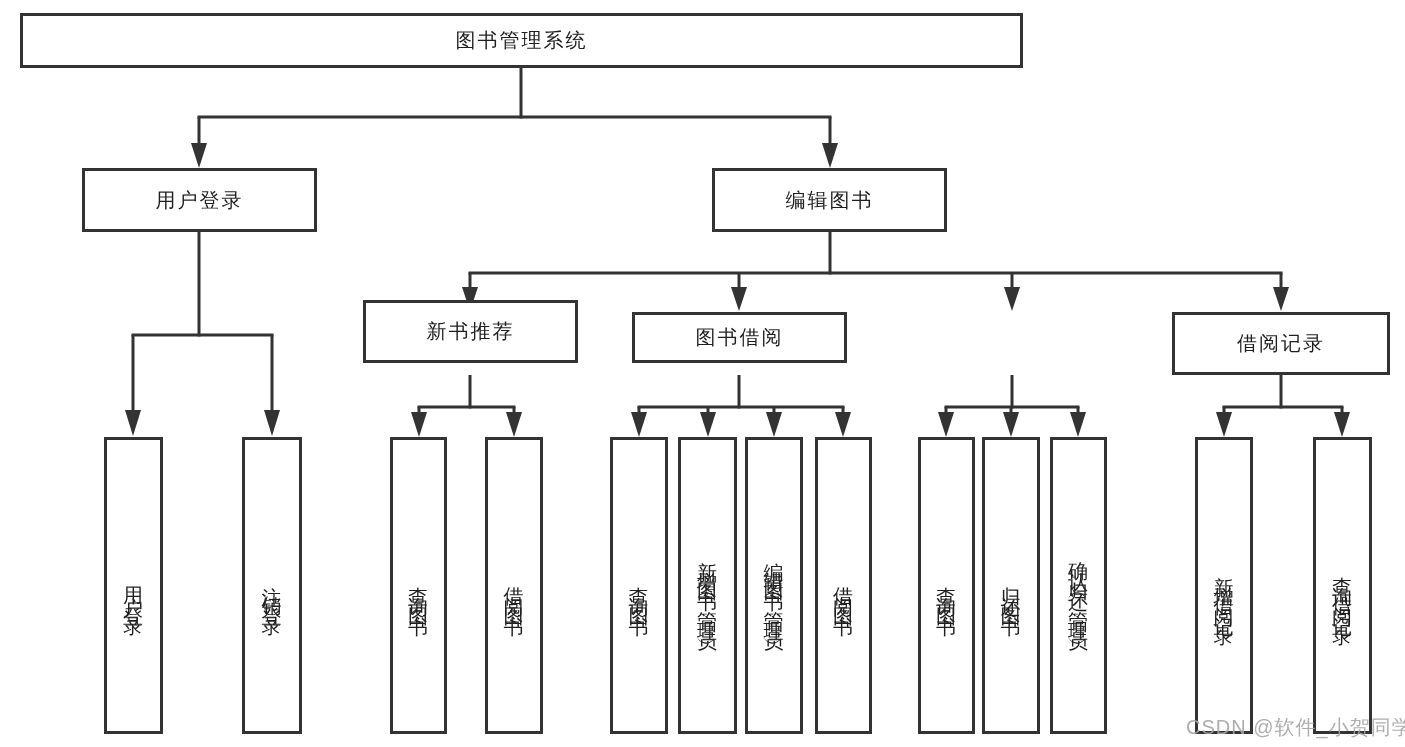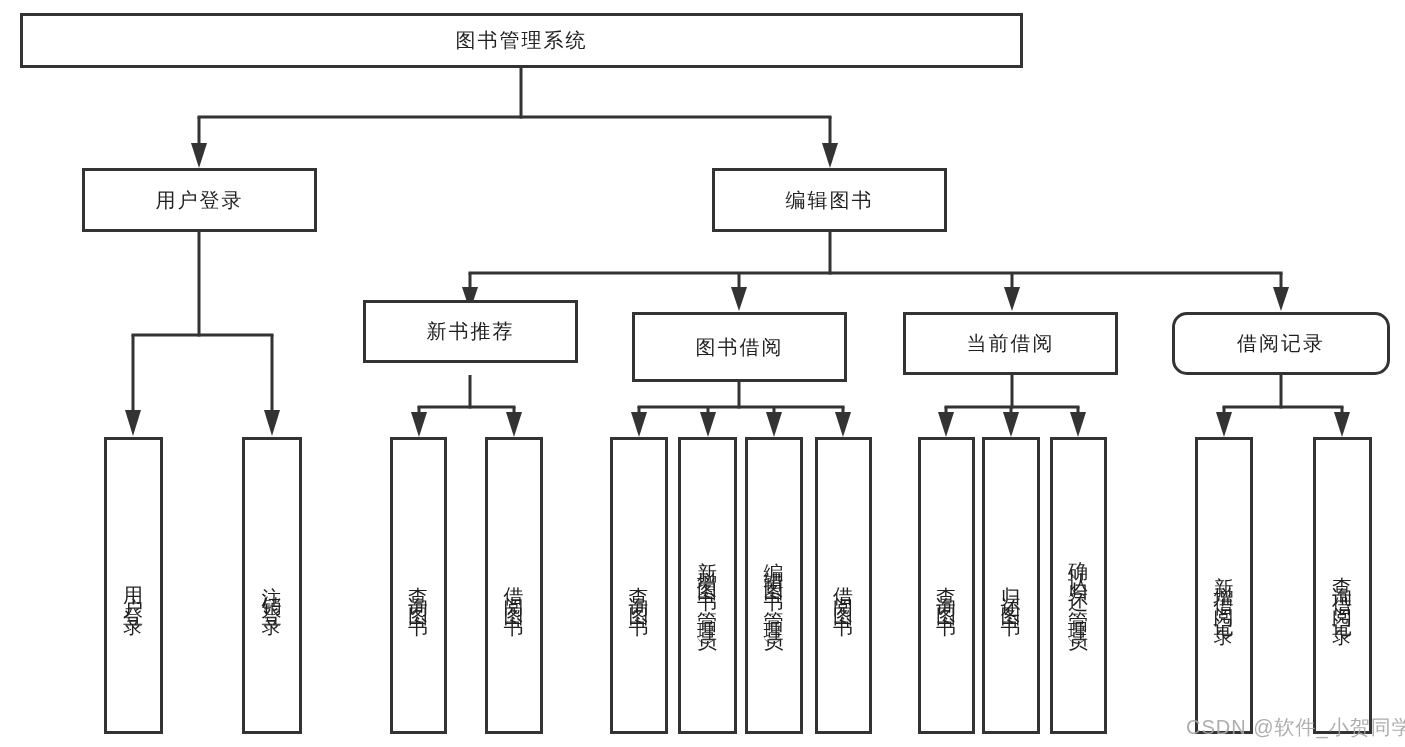--- a/index.html
+++ b/index.html
@@ -129,23 +129,22 @@
       <polygon points="1334,412 1350,412 1342,437"></polygon>
     </g>
   </svg>
 
   <div class="node h" style="left:20px; top:13px; width:1003px; height:55px;">图书管理系统</div>
 
   <div class="node h" style="left:82px; top:168px; width:235px; height:64px;">用户登录</div>
   <div class="node h" style="left:712px; top:168px; width:235px; height:64px;">编辑图书</div>
 
   <div class="node h" style="left:363px; top:300px; width:215px; height:63px;">新书推荐</div>
-  <div class="node h" style="left:632px; top:312px; width:215px; height:70px;">图书借阅</div>
-  <div class="node h" style="left:903px; top:312px; width:215px; height:63px;">当前借阅</div>
-  <div class="node h" style="left:1172px; top:312px; width:218px; height:63px;border-radius:15px;">借阅记录</div>
+  <div class="node h" style="left:632px; top:312px; width:215px; height:51px;">图书借阅</div>
+  <div class="node h" style="left:1172px; top:312px; width:218px; height:63px;">借阅记录</div>
 
   <div class="node v" style="left:104px; top:437px; width:59px; height:297px;">用户登录</div>
   <div class="node v" style="left:242px; top:437px; width:60px; height:297px;">注销登录</div>
 
   <div class="node v" style="left:390px; top:437px; width:57px; height:297px;">查询图书</div>
   <div class="node v" style="left:485px; top:437px; width:58px; height:297px;">借阅图书</div>
 
   <div class="node v" style="left:610px; top:437px; width:58px; height:297px;">查询图书</div>
   <div class="node v" style="left:678px; top:437px; width:59px; height:297px;">新增图书（管理员）</div>
   <div class="node v" style="left:745px; top:437px; width:58px; height:297px;">编辑图书（管理员）</div>

